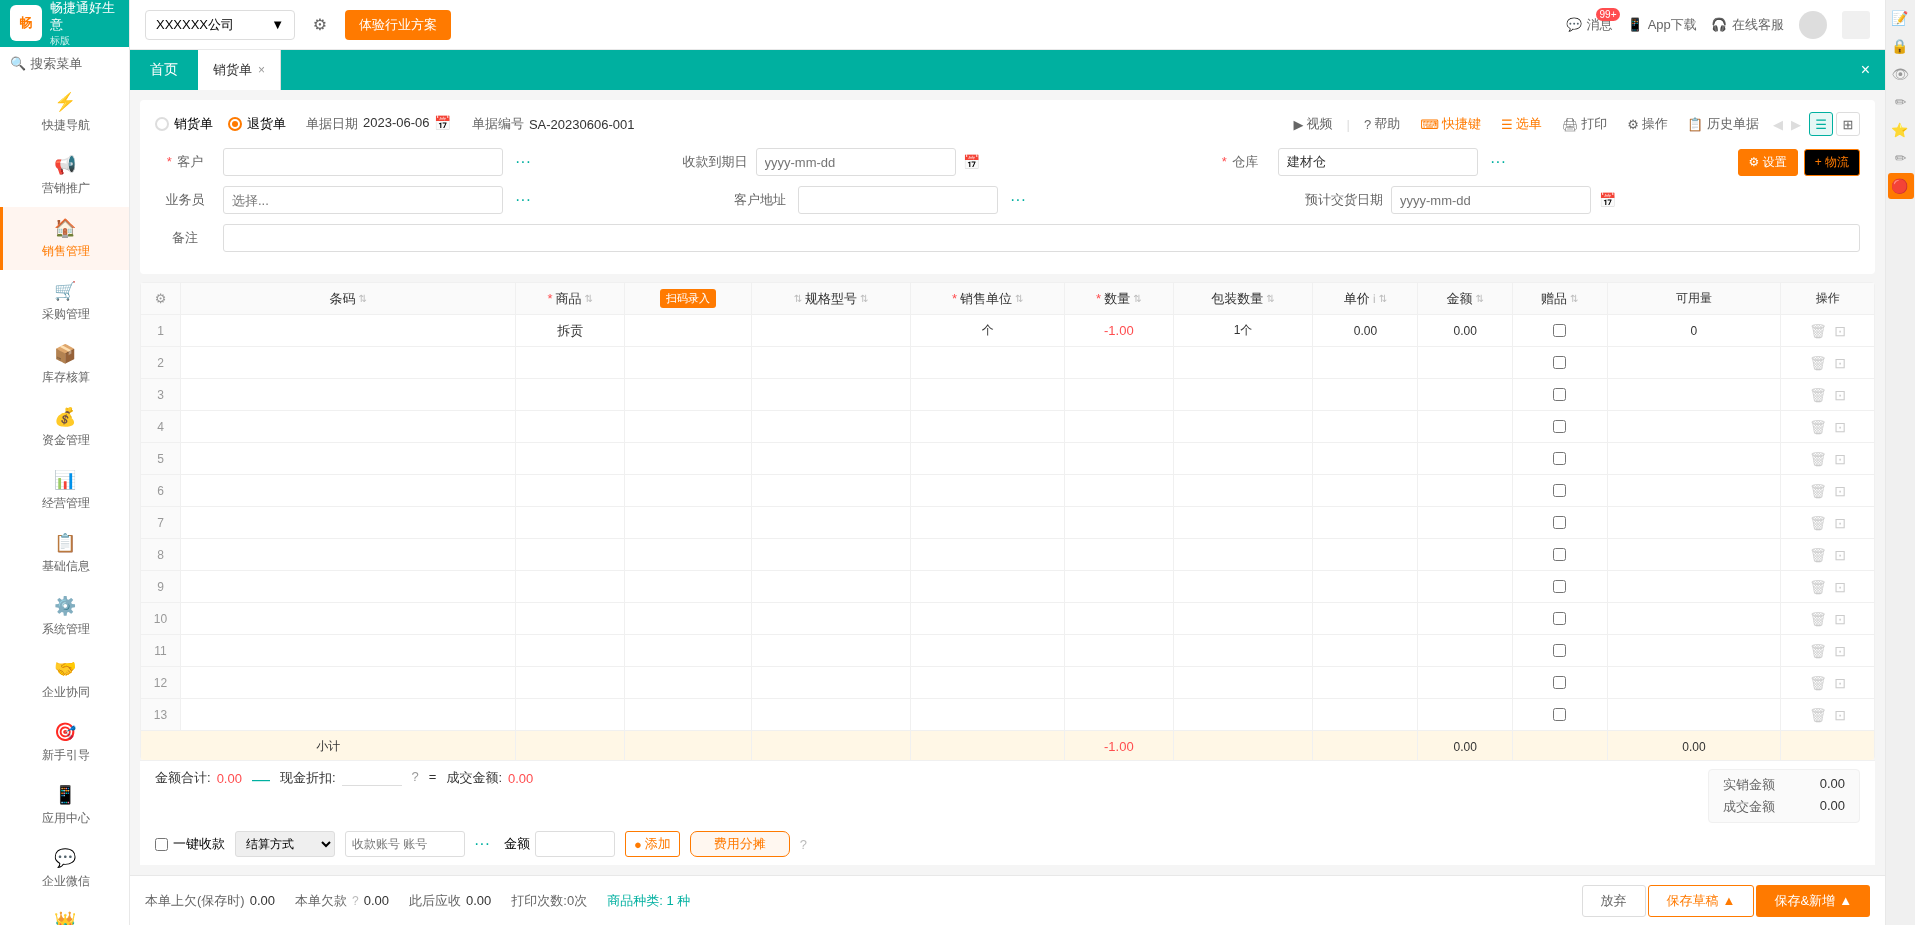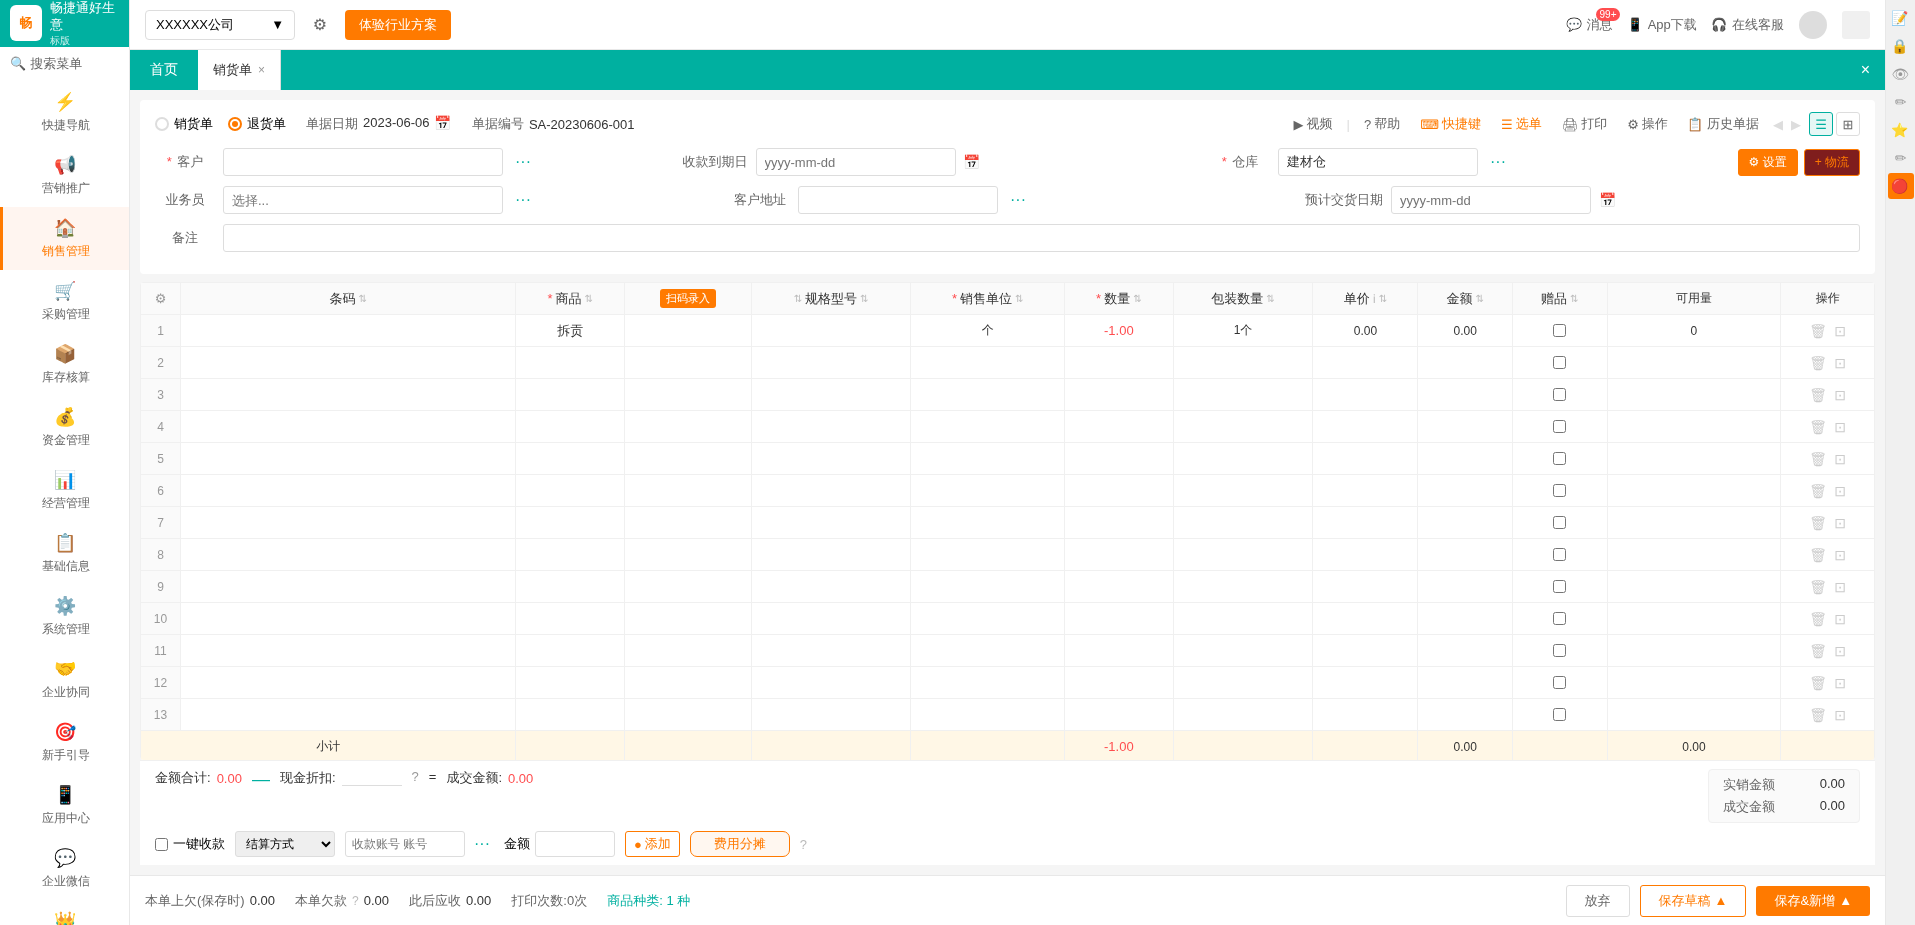--- a/index.html
+++ b/index.html
@@ -64,21 +64,21 @@
     .form-row { display: flex; align-items: center; margin-bottom: 10px; gap: 20px; }
     .form-field { display: flex; align-items: center; gap: 8px; flex: 1; }
     .form-field .label { color: #666; white-space: nowrap; min-width: 60px; text-align: center; }
     .form-field .required { color: #ff4d4f; margin-right: 2px; }
     .form-input { flex: 1; border: 1px solid #ddd; border-radius: 3px; padding: 4px 8px; color: #333; height: 28px; }
     .form-input.placeholder { color: #3b82f6; }
     .dots-btn { color: #00b0a0; cursor: pointer; font-size: 16px; padding: 0 4px; }
     .cal-icon { color: #00b0a0; cursor: pointer; font-size: 14px; }
     .action-btn { padding: 4px 10px; border-radius: 3px; cursor: pointer; font-size: 12px; border: 1px solid #ddd; display: flex; align-items: center; gap: 3px; }
     .action-btn.primary { background: #ff7a00; color: #fff; border-color: #ff7a00; }
-    .action-btn.outline { background: #7f1d1d; color: #ff7a00; border-color: #ff7a00; }
+    .action-btn.outline { background: #000000; color: #ff7a00; border-color: #ff7a00; }
 
     
     .table-container { flex: 1; overflow: hidden; display: flex; flex-direction: column; background: #fff; margin-top: 8px; border-radius: 4px; }
     .table-wrapper { flex: 1; overflow-y: auto; }
     table { width: 100%; border-collapse: collapse; }
     table th { background: #fafafa; border: 1px solid #f0f0f0; padding: 6px 8px; text-align: center; color: #333; font-weight: normal; white-space: nowrap; font-size: 12px; position: sticky; top: 0; z-index: 1; }
     table td { border: 1px solid #f0f0f0; padding: 4px 8px; text-align: center; color: #333; height: 32px; font-size: 12px; }
     .col-num { width: 40px; color: #999; background: #fafafa; }
     .scan-btn { background: #ff7a00; color: #fff; padding: 2px 6px; border-radius: 3px; font-size: 11px; cursor: pointer; border: none; }
     .th-sort { display: flex; align-items: center; justify-content: center; gap: 3px; }
@@ -102,21 +102,21 @@
     .pay-input { border: 1px solid #ddd; border-radius: 3px; padding: 3px 6px; width: 80px; height: 26px; font-size: 12px; }
     .add-btn { background: #fff; color: #ff7a00; border: 1px solid #ff7a00; padding: 3px 8px; border-radius: 3px; cursor: pointer; font-size: 12px; display: flex; align-items: center; gap: 3px; }
     .expense-btn { padding: 3px 23px; border-radius: 7px; cursor: pointer; font-size: 12px; background: #fff; color: #ff7a00; border: 1px solid #ff7a00; }
     .expense-btn.active { background: #fff7f0; }
     .help-icon { color: #bbb; cursor: pointer; }
 
     
     .bottom-bar { height: 50px; background: #fff; display: flex; align-items: center; padding: 0 15px; border-top: 1px solid #e8e8e8; flex-shrink: 0; gap: 20px; }
     .bottom-stat { display: flex; align-items: center; gap: 5px; font-size: 12px; color: #666; }
     .bottom-stat .val { color: #333; font-weight: 500; }
-    .bottom-actions { margin-left: auto; display: flex; gap: 10px; align-items: center; }
+    .bottom-actions { margin-left: auto; display: flex; gap: 2px; }
     .btn-abandon { padding: 6px 18px; border: 1px solid #ddd; border-radius: 3px; background: #fff; cursor: pointer; color: #666; font-size: 13px; }
     .btn-draft { padding: 6px 18px; border: 1px solid #ff7a00; border-radius: 3px; background: #fff; cursor: pointer; color: #ff7a00; font-size: 13px; display: flex; align-items: center; gap: 4px; }
     .btn-save { padding: 6px 18px; border: none; border-radius: 3px; background: #ff7a00; cursor: pointer; color: #fff; font-size: 13px; display: flex; align-items: center; gap: 4px; }
     .print-info { font-size: 12px; color: #666; display: flex; align-items: center; gap: 5px; }
     .product-info { font-size: 12px; color: #666; display: flex; align-items: center; gap: 5px; }
     .product-link { color: #00b0a0; cursor: pointer; }
 
     
     .right-panel { width: 30px; background: #f0f0f0; display: flex; flex-direction: column; align-items: center; padding: 5px 0; gap: 2px; border-left: 1px solid #e8e8e8; flex-shrink: 0; }
     .right-panel-icon { width: 26px; height: 26px; display: flex; align-items: center; justify-content: center; cursor: pointer; color: #999; font-size: 14px; border-radius: 3px; }

